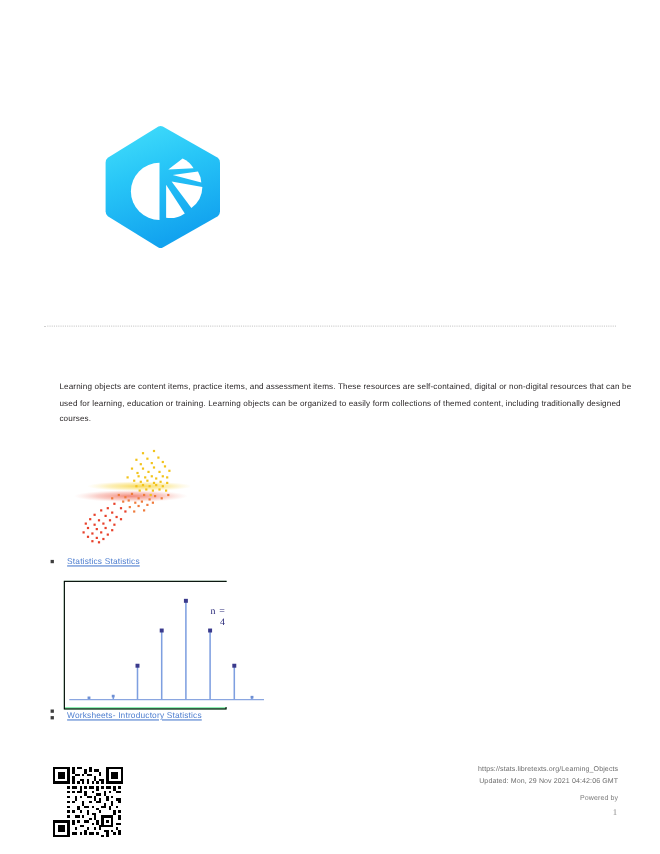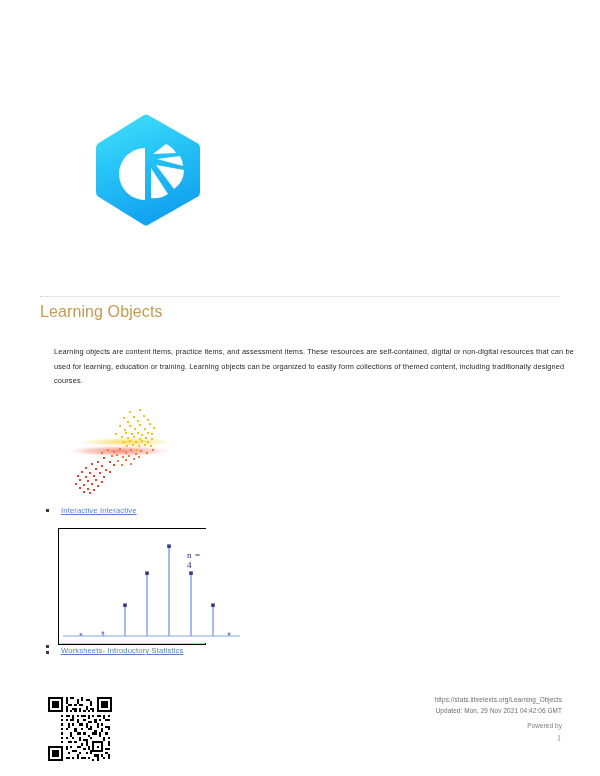--- a/index.html
+++ b/index.html
@@ -107,20 +107,21 @@
   
   .fig-stem {
     position: absolute;
     left: 58px;
     top: 528px;
     width: 148px;
     height: 117px;
     border: 1.4px solid #000000;
     background: #86efac;
     box-sizing: border-box;
+    text-align: right;
   }
   .fig-stem svg { display: block; }
 
   
   .qr {
     position: absolute;
     left: 48px;
     top: 697px;
     width: 64px;
     height: 64px;
@@ -184,21 +185,20 @@
         <path d="M65 42 L78 32 A22 22 0 0 1 88 41 Z"></path>
         <path d="M69 47 L92 44 A22 22 0 0 1 95 54 Z"></path>
         <path d="M68 53 L96 58 A24 24 0 0 1 86 77 Z"></path>
         <path d="M63 56 L80 82 A24 24 0 0 1 63 86 Z"></path>
       </g>
     </svg>
   </div>
 
   <div class="top-rule"></div>
 
-  <h1 class="page-title">Learning Objects</h1>
 
   <p class="intro">Learning objects are content items, practice items, and assessment items. These resources are self-contained, digital or non-digital resources that can be used for learning, education or training. Learning objects can be organized to easily form collections of themed content, including traditionally designed courses.</p>
 
   <div class="fig-scatter">
     <svg width="106" height="99" viewBox="0 0 106 99" xmlns="http://www.w3.org/2000/svg">
       <defs>
         <radialGradient id="yband" cx="0.5" cy="0.5" r="0.5">
           <stop offset="0%" stop-color="#f7d33a" stop-opacity="0.85"></stop>
           <stop offset="60%" stop-color="#f9de6a" stop-opacity="0.45"></stop>
           <stop offset="100%" stop-color="#fbe9a0" stop-opacity="0"></stop>
@@ -309,21 +309,21 @@
           <rect x="12" y="90" width="2" height="2"></rect>
         <rect x="20" y="91" width="2" height="2"></rect>
           <rect x="26" y="92" width="2" height="2"></rect>
         <rect x="16" y="94" width="2" height="2"></rect>
           <rect x="22" y="95" width="2" height="2"></rect>
       </g>
     </svg>
   </div>
 
   <span class="bullet" id="bullet-interactive"></span>
-  <a class="link-item" id="link-interactive" href="#">Interactive Interactive</a>
+  <a class="link-item" id="link-interactive" href="#">Statistics Statistics</a>
 
   <div class="fig-stem">
     <svg width="185" height="114" viewBox="0 0 185 114" xmlns="http://www.w3.org/2000/svg">
       <rect x="0" y="0" width="185" height="114" fill="#ffffff"></rect>
 
       <line x1="4" y1="107" x2="181" y2="107" stroke="#8aa6e0" stroke-width="1"></line>
 
       <g stroke="#7e9fe0" stroke-width="1.4">
         <line x1="22" y1="107" x2="22" y2="105"></line>
         <line x1="44" y1="107" x2="44" y2="103"></line>

